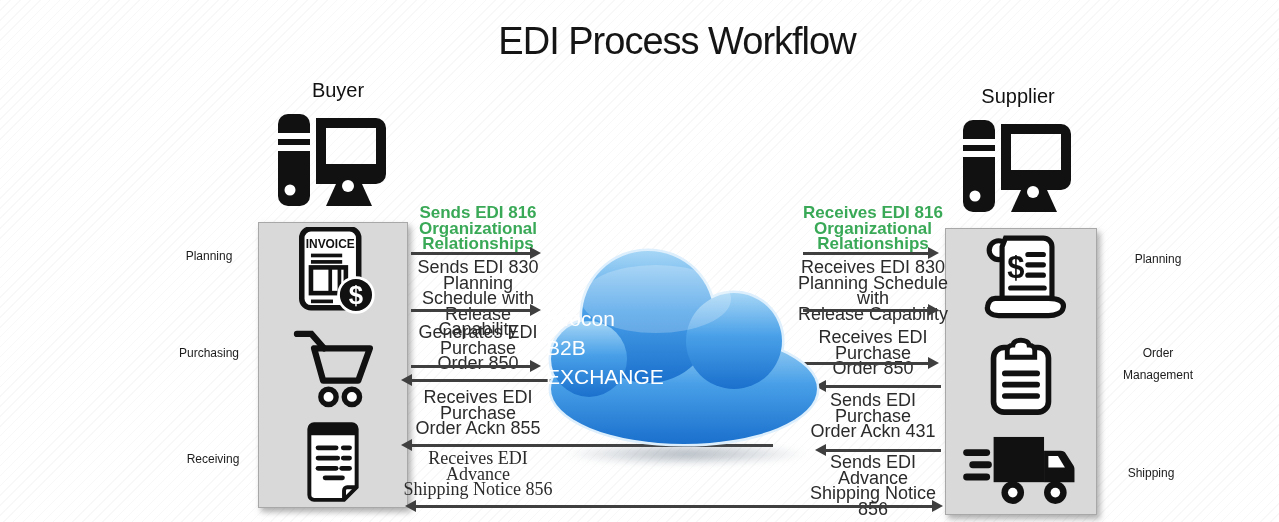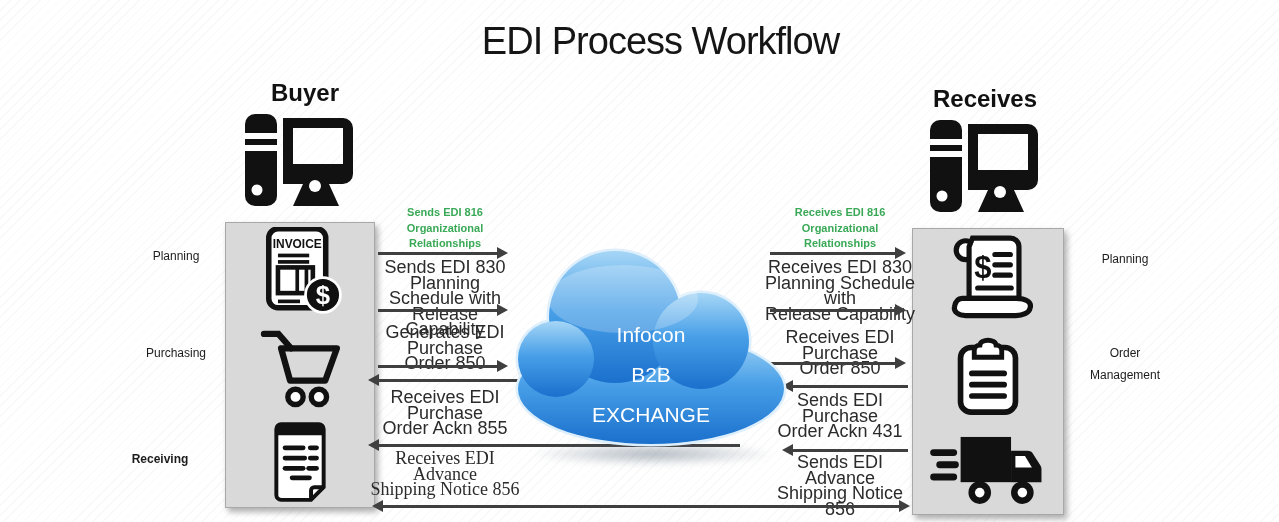--- a/index.html
+++ b/index.html
@@ -5,37 +5,37 @@
   :root{
     --green:#3aa957; --arrow:#3f3f3f; --box_bg:#d9d9d9; --box_border:#a8a8a8;
     --cloud_light:#9fd2f4; --cloud_mid:#49a0e8; --cloud_dark:#1a70cc;
   }
   html,body{margin:0;padding:0;}
   body{font-family:"Liberation Sans",sans-serif;background:#fff;}
   #stage{
     position:relative;width:1279px;height:522px;overflow:hidden;background:#fff;
     background-image:repeating-linear-gradient(135deg,rgba(0,0,0,0.028) 0 1px,transparent 1px 7px);
   }
-  .abs{position:absolute;}
+  .abs{position:absolute;margin-left:33px;}
   .msg{white-space:pre-line;text-align:center;font-size:18px;line-height:15.5px;color:#2b2b2b;}
-  .msg.green{color:var(--green);font-weight:bold;font-size:11px;}
+  .msg.green{color:var(--green);font-weight:bold;font-size:17px;}
   .role{font-size:12px;color:#1c1c1c;text-align:center;white-space:pre-line;line-height:22px;}
-  .party{font-size:24px;font-weight:bold;color:#111;text-align:center;}
+  .party{font-size:20px;font-weight:normal;color:#111;text-align:center;}
   #title{left:0;right:0;top:20px;text-align:center;font-size:38px;letter-spacing:-1px;color:#151515;text-indent:42px;}
   .graybox{background:var(--box_bg);border:1px solid var(--box_border);box-shadow:3px 4px 6px rgba(110,110,110,0.55);
     display:flex;flex-direction:column;align-items:center;justify-content:space-between;padding:4px 0;box-sizing:border-box;}
   .arrow{position:absolute;height:3px;background:var(--arrow);}
   .arrow.head-r::after{content:"";position:absolute;right:-10px;top:-5px;width:0;height:0;
     border-left:11px solid var(--arrow);border-top:6.5px solid transparent;border-bottom:6.5px solid transparent;}
   .arrow.head-l::before{content:"";position:absolute;left:-10px;top:-5px;width:0;height:0;
     border-right:11px solid var(--arrow);border-top:6.5px solid transparent;border-bottom:6.5px solid transparent;}
   #cloud-wrap{left:513px;top:241px;width:276px;height:208px;z-index:3;}
   #cloud-shadow{left:528px;top:442px;width:250px;height:24px;z-index:2;
     background:radial-gradient(ellipse at center,rgba(110,125,140,0.55),rgba(110,125,140,0) 70%);filter:blur(3px);}
-  #cloud-text{left:513px;top:315px;width:276px;z-index:4;text-align:center;color:#fff;font-size:21px;line-height:40px;white-space:pre-line;}
+  #cloud-text{left:513px;top:304px;width:276px;z-index:4;color:#fff;font-size:21px;line-height:29px;white-space:pre-line;}
   svg{display:block;}
 </style>
 </head>
 <body>
 
 <div id="stage">
 
   <div id="title" class="abs">EDI Process Workflow</div>
 
   <div class="abs party" style="left:245px;top:79px;width:120px;">Buyer</div>
@@ -44,40 +44,41 @@
       <rect x="2" y="8" width="32" height="92" rx="10" fill="#111"></rect>
       <rect x="2" y="27" width="32" height="6" fill="#fff"></rect>
       <rect x="2" y="39" width="32" height="6" fill="#fff"></rect>
       <circle cx="14" cy="84" r="5.5" fill="#fff"></circle>
       <path fill-rule="evenodd" fill="#111" d="M40,12 h60 a10 10 0 0 1 10 10 v46 a10 10 0 0 1 -10 10 h-60 z M50,22 h50 v36 h-50 z"></path>
       <path d="M60,78 h26 l10,22 h-46 z" fill="#111"></path>
       <circle cx="72" cy="80" r="6" fill="#fff"></circle>
     </svg>
   </div>
 
-  <div class="abs party" style="left:925px;top:85px;width:120px;">Receives</div>
+  <div class="abs party" style="left:925px;top:85px;width:120px;">Supplier</div>
   <div class="abs" style="left:928px;top:112px;">
     <svg width="112" height="102" viewBox="0 0 112 102">
       <rect x="2" y="8" width="32" height="92" rx="10" fill="#111"></rect>
       <rect x="2" y="27" width="32" height="6" fill="#fff"></rect>
       <rect x="2" y="39" width="32" height="6" fill="#fff"></rect>
       <circle cx="14" cy="84" r="5.5" fill="#fff"></circle>
       <path fill-rule="evenodd" fill="#111" d="M40,12 h60 a10 10 0 0 1 10 10 v46 a10 10 0 0 1 -10 10 h-60 z M50,22 h50 v36 h-50 z"></path>
       <path d="M60,78 h26 l10,22 h-46 z" fill="#111"></path>
       <circle cx="72" cy="80" r="6" fill="#fff"></circle>
     </svg>
   </div>
 
   <div class="abs role" style="left:116px;top:245px;width:120px;">Planning</div>
   <div class="abs role" style="left:116px;top:342px;width:120px;">Purchasing</div>
-  <div class="abs role" style="left:100px;top:448px;width:120px;font-weight:bold;">Receiving</div>
+  <div class="abs role" style="left:120px;top:448px;width:120px;">Receiving</div>
 
   <div class="abs role" style="left:1055px;top:248px;width:140px;">Planning</div>
   <div class="abs role" style="left:1055px;top:342px;width:140px;">Order
 Management</div>
+  <div class="abs role" style="left:1048px;top:462px;width:140px;">Shipping</div>
 
   <div class="abs graybox" style="left:225px;top:222px;width:150px;height:286px;">
     <div>
       <svg width="92" height="90" viewBox="0 0 100 98">
         <rect x="16" y="2" width="62" height="86" rx="10" fill="#fff" stroke="#111" stroke-width="6"></rect>
         <text x="47" y="23" font-size="13" font-weight="bold" text-anchor="middle" fill="#111" font-family="Liberation Sans,sans-serif">INVOICE</text>
         <rect x="26" y="29" width="34" height="4" fill="#111"></rect>
         <rect x="26" y="36" width="34" height="4" fill="#111"></rect>
         <rect x="26" y="44" width="38" height="28" fill="none" stroke="#111" stroke-width="5"></rect>
         <line x1="47" y1="44" x2="47" y2="72" stroke="#111" stroke-width="4"></line>

